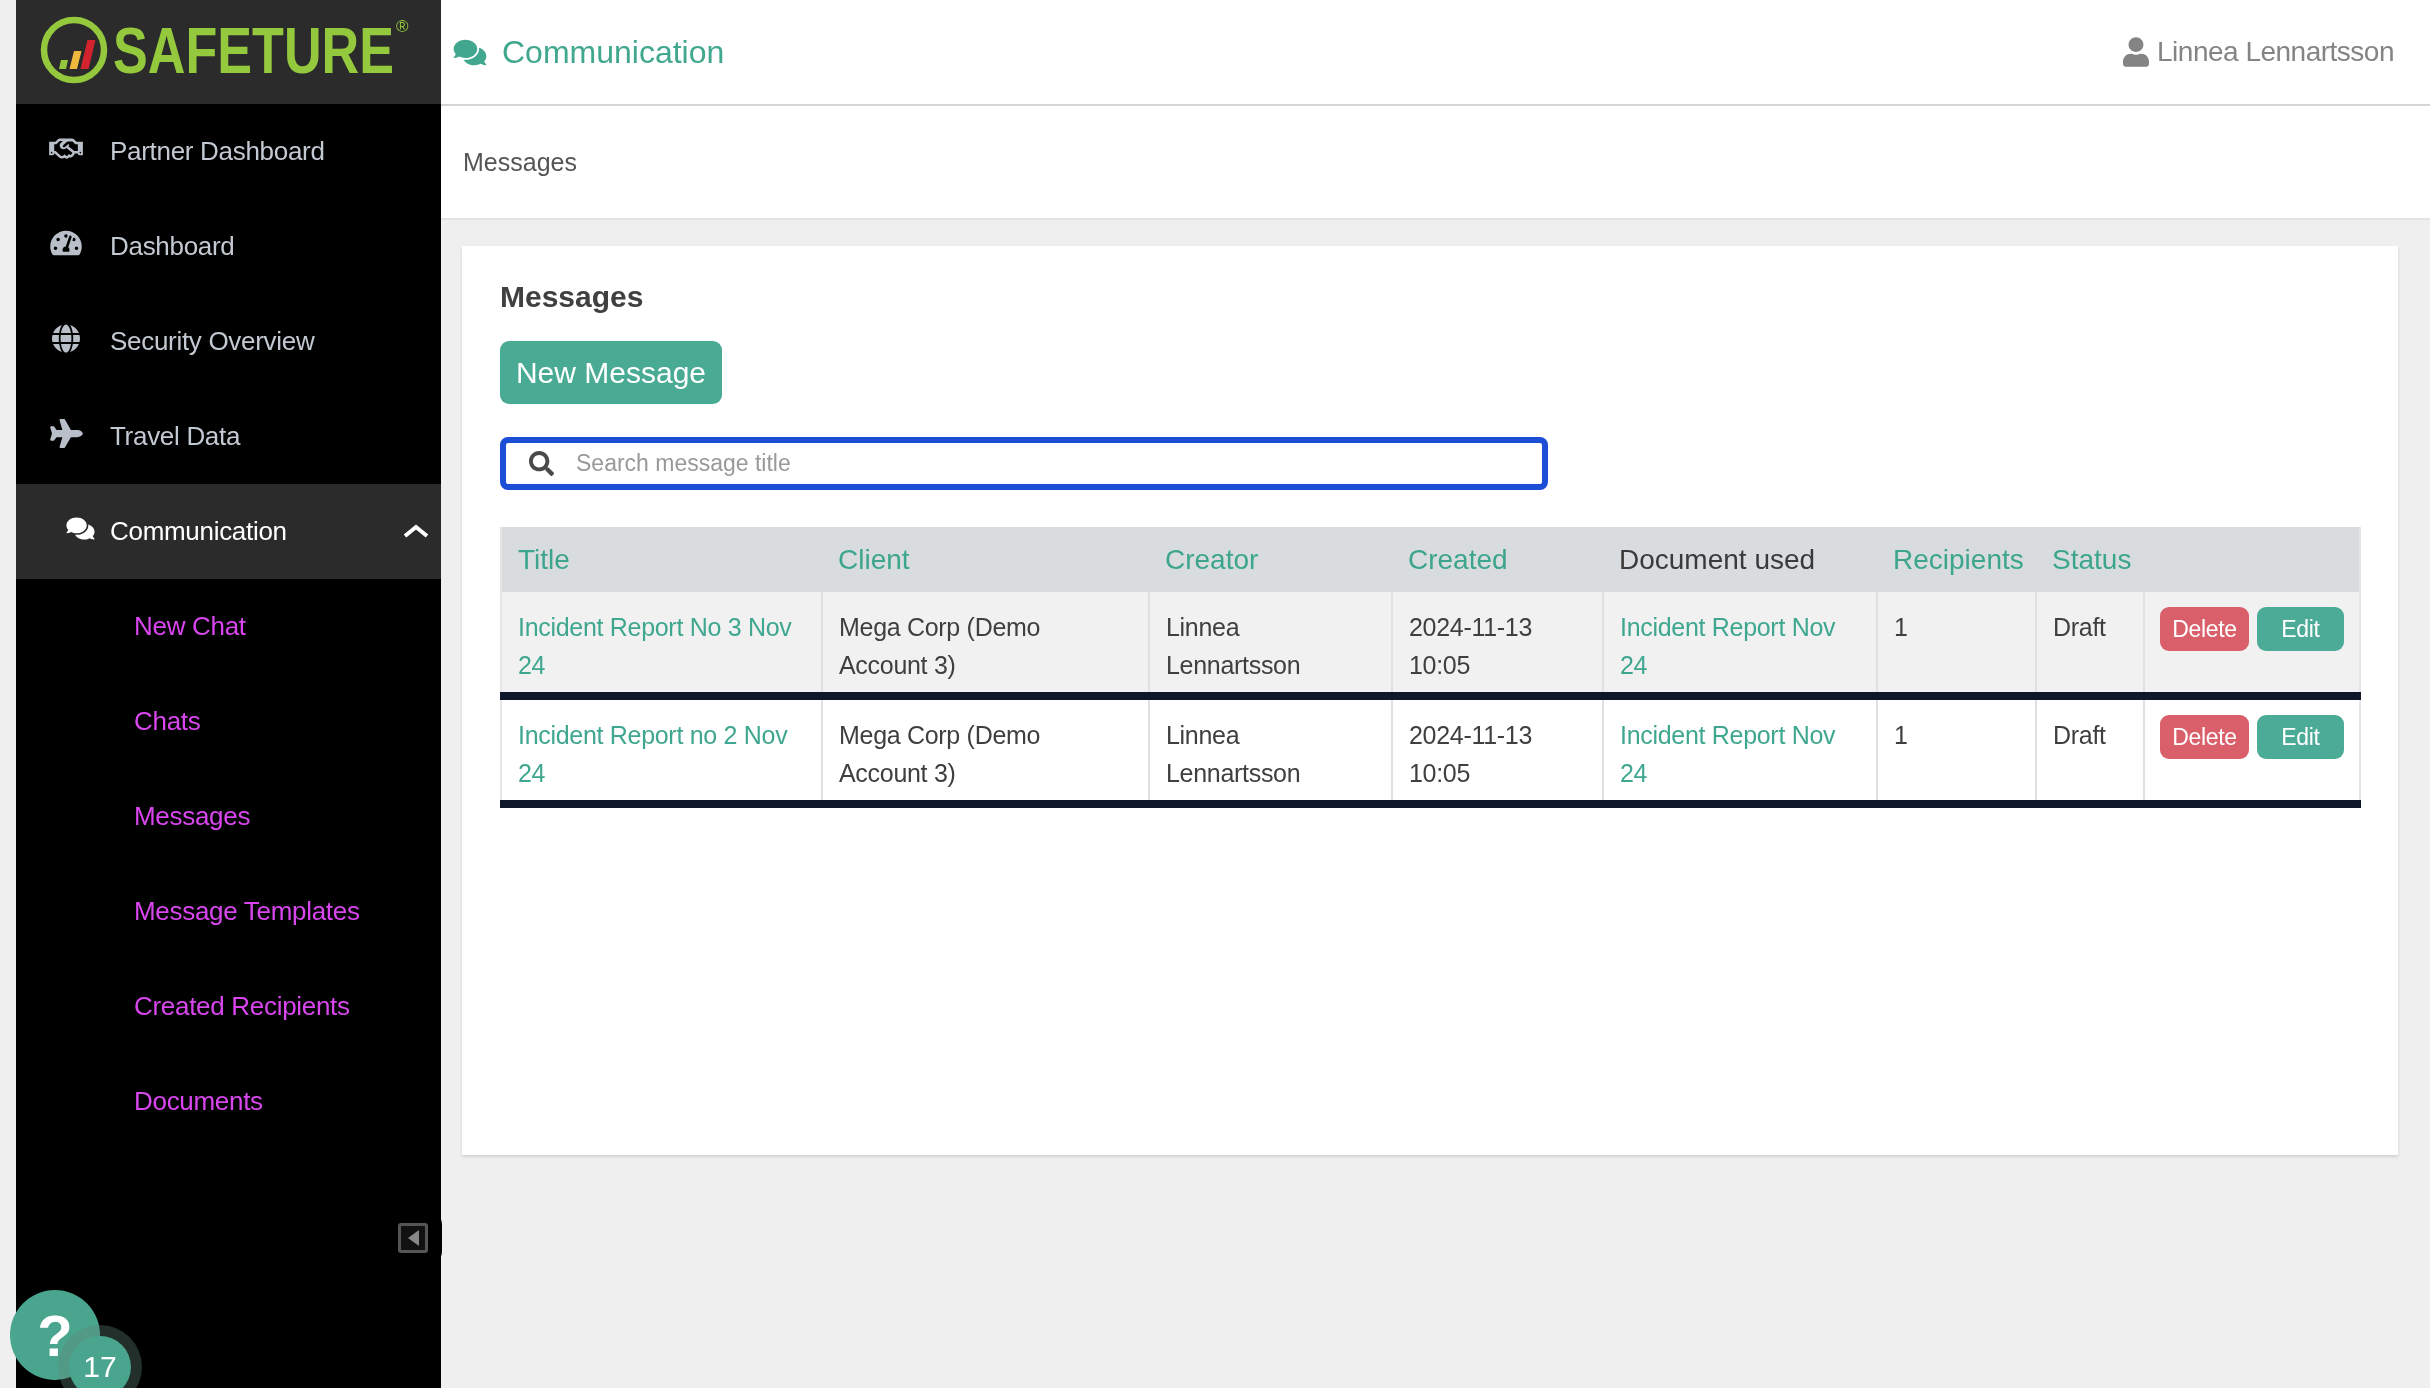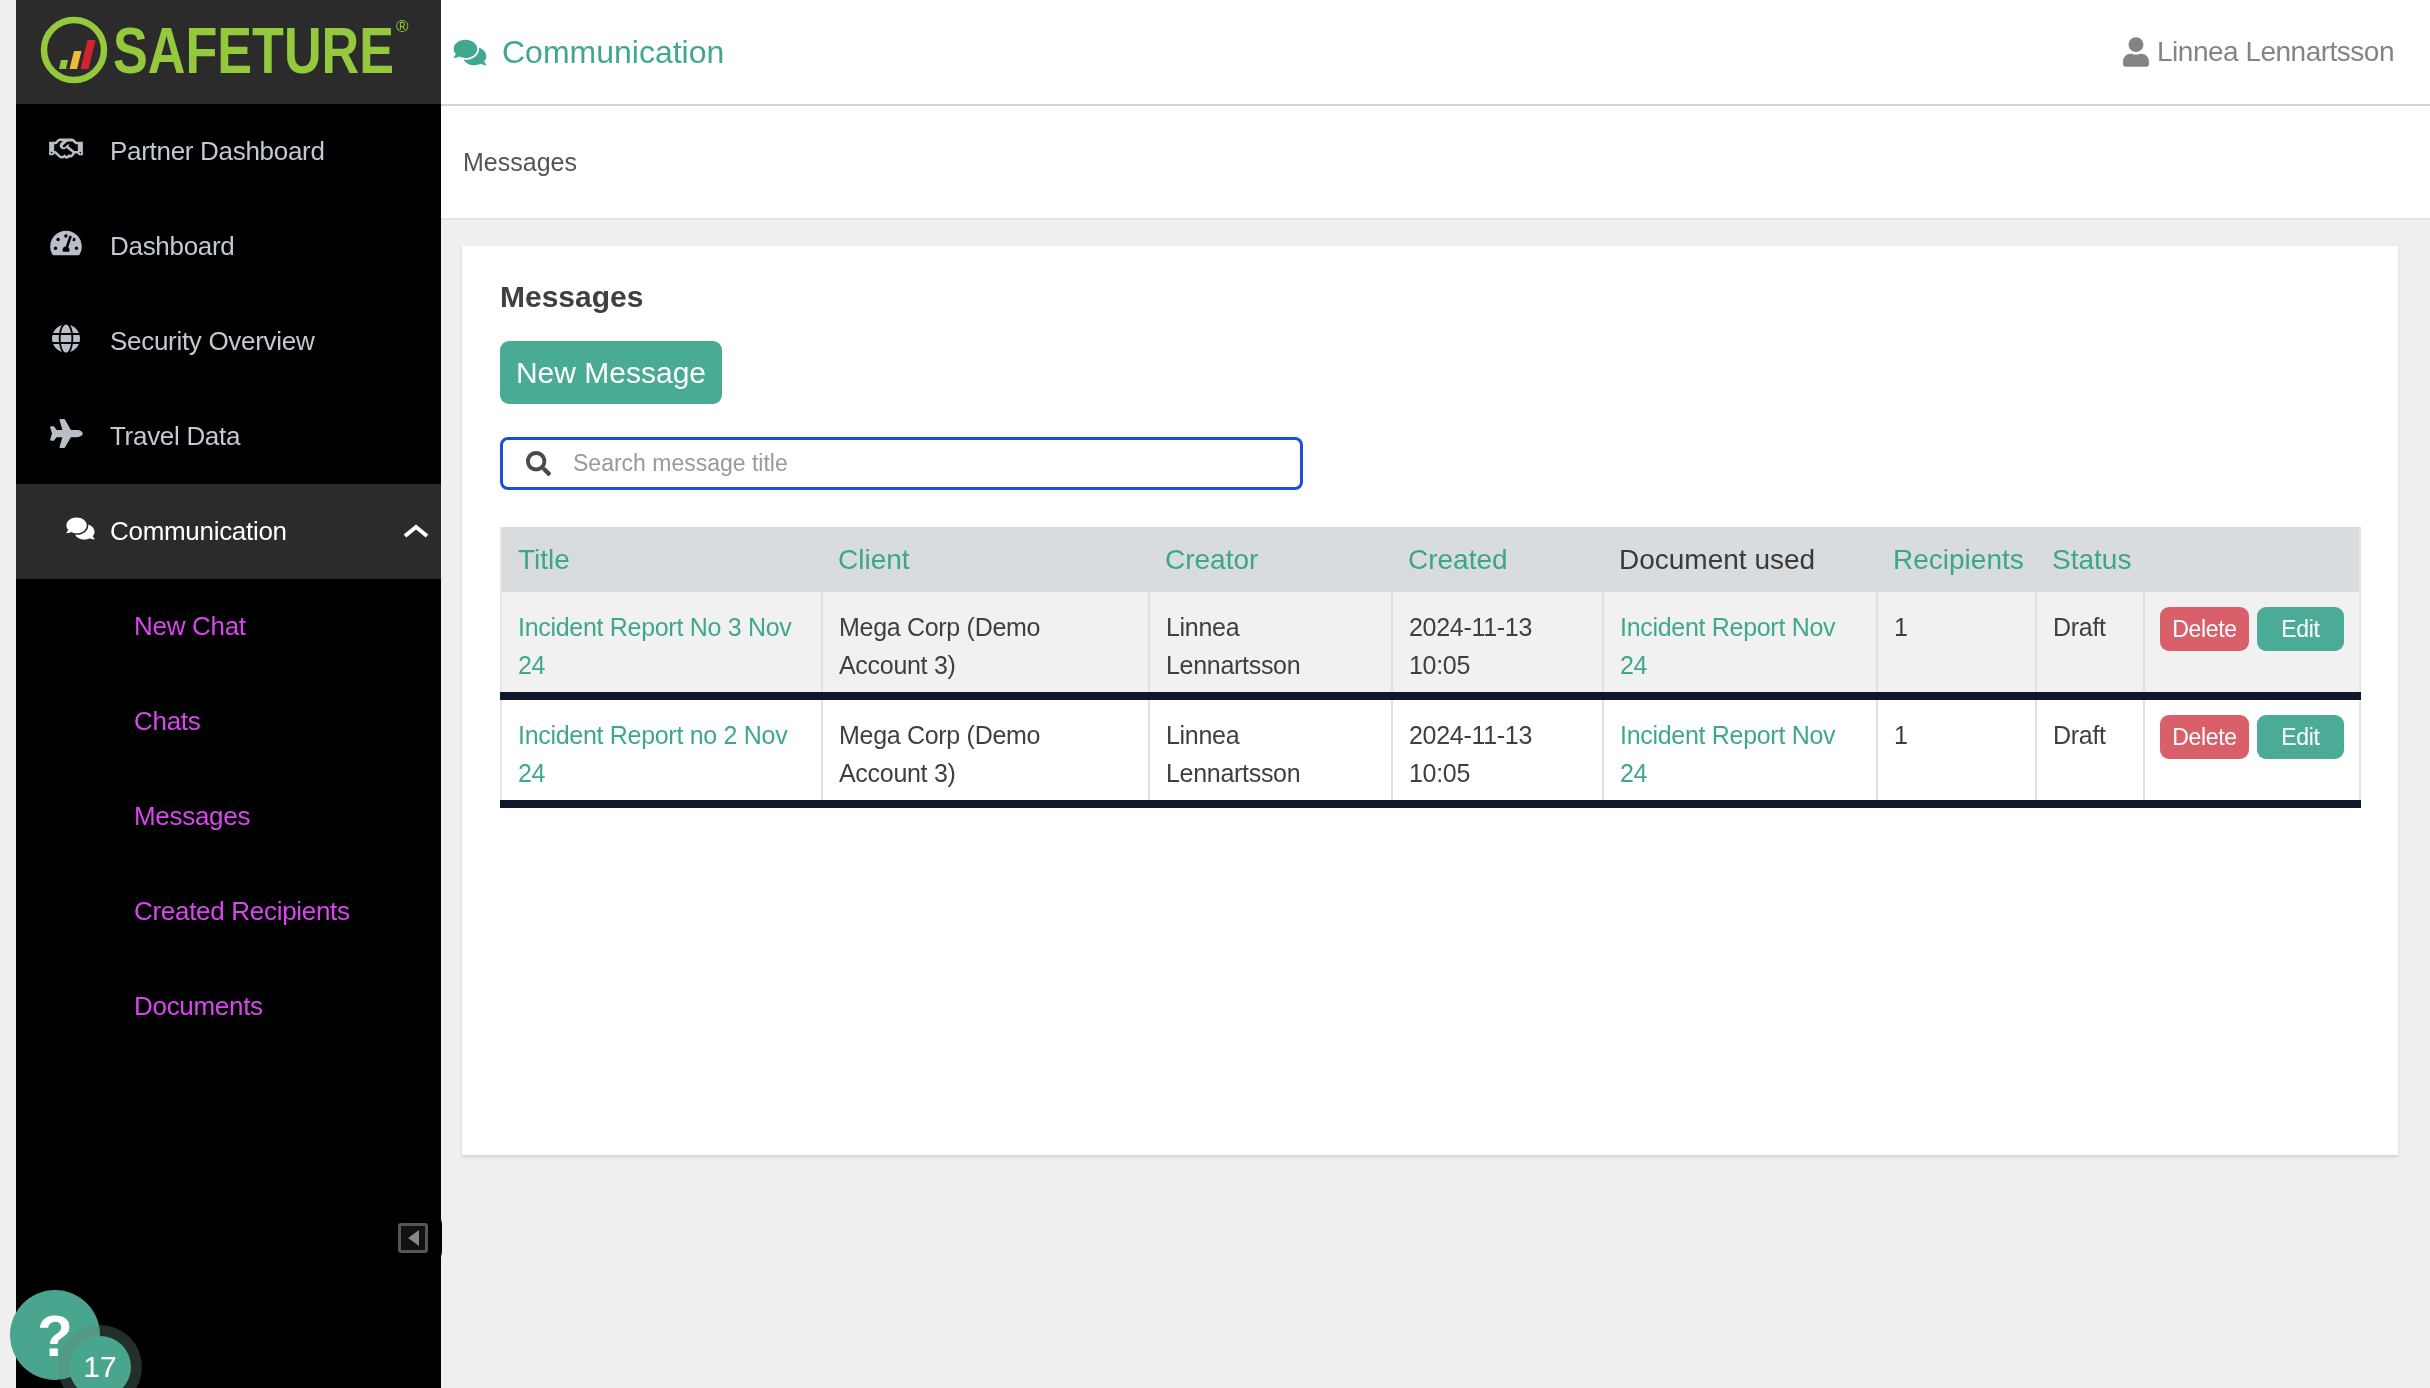--- a/index.html
+++ b/index.html
@@ -31,21 +31,21 @@
 .pagetitle svg { margin-right:15px; }
 .userbox { position:absolute; right:36px; top:36px; font-size:28px; letter-spacing:-0.5px; color:#848484; display:flex; align-items:center; }
 .userbox svg { margin-right:8px; }
 .breadcrumb { height:114px; background:#fff; border-bottom:2px solid #e3e3e3; display:flex; align-items:center; padding-left:38px; font-size:25px; color:#555; }
 
 .content { padding:26px 32px 26px 37px; }
 .card { width:1936px; height:909px; background:#fff; box-shadow:0 2px 3px rgba(0,0,0,.12); padding:0 38px; }
 
 .card h2 { font-size:30px; color:#404040; padding-top:34px; }
 .btn-new { display:inline-block; margin-top:27px; background:#4aab95; color:#fff; font-size:30px; width:222px; height:63px; line-height:63px; text-align:center; border-radius:9px; }
-.searchbox { margin-top:33px; width:803px; height:53px; border:3px solid #1d4ed8; border-radius:8px; display:flex; align-items:center; padding-left:23px; }
+.searchbox { margin-top:33px; width:1048px; height:53px; border:6px solid #1d4ed8; border-radius:8px; display:flex; align-items:center; padding-left:23px; }
 .searchbox svg { margin-right:22px; }
 .searchbox span { color:#999; font-size:23px; }
 
 table { border-collapse:collapse; table-layout:fixed; width:1859px; margin-top:37px; font-size:25px; letter-spacing:-0.3px; }
 th { background:#d9dcde; color:#3ca58d; text-align:left; font-weight:normal; font-size:28px; letter-spacing:0; height:65px; padding:0 0 0 16px; }
 th.dark { color:#3a3a3a; }
 td { vertical-align:top; padding:16px 14px 8px 16px; line-height:38px; color:#3f3f3f; border-bottom:8px solid #0f172a; border-left:2px solid #e0e0e0; height:100px; white-space:nowrap; }
 td:first-child { border-left:none; }
 table { border:2px solid #e6e6e6; border-top:none; }
 tr.odd td { background:#f1f1f1; }
@@ -99,20 +99,21 @@
         <span class="ml" style="color:#fff">Communication</span>
         <span class="chev"><svg width="26" height="14" viewBox="0 0 26 14">
             <path d="M2 12 L13 3 L24 12" fill="none" stroke="#fff" stroke-width="4"></path>
           </svg></span>
       </li>
   </ul>
   <ul class="submenu">
     <li>New Chat</li>
     <li>Chats</li>
     <li>Messages</li>
+    <li>Message Templates</li>
     <li>Created Recipients</li>
     <li>Documents</li>
   </ul>
   <div class="collapse-tab">
       <div class="collapse-sq">
         <div class="tri"></div>
       </div>
     </div>
   <div class="help">?</div>
   <div class="badge17">17</div>

